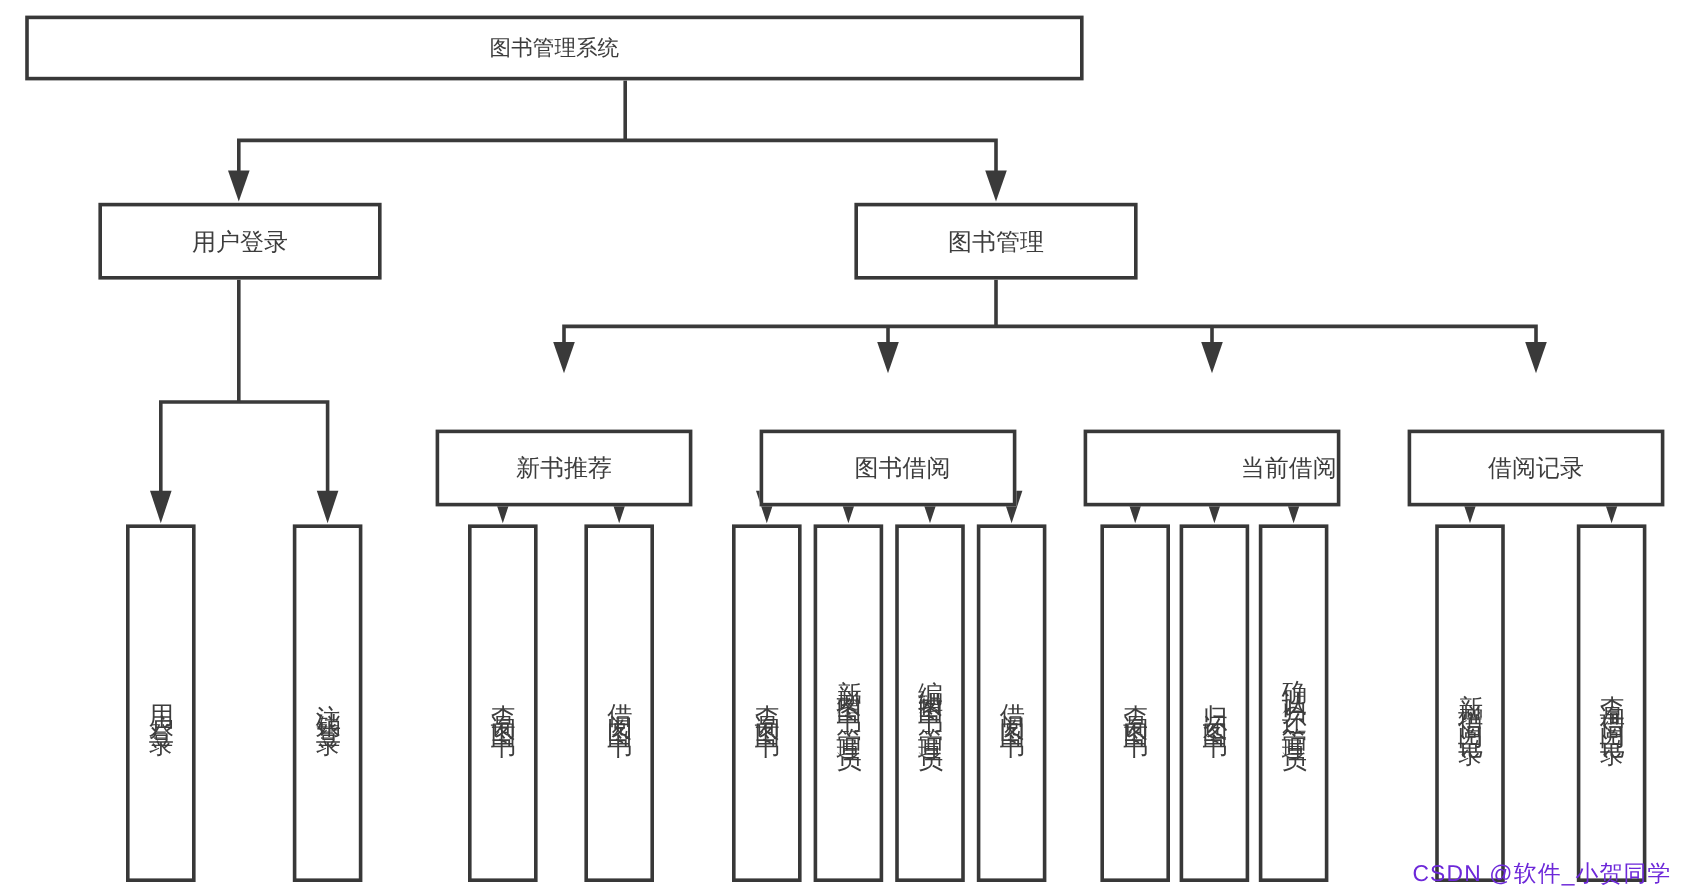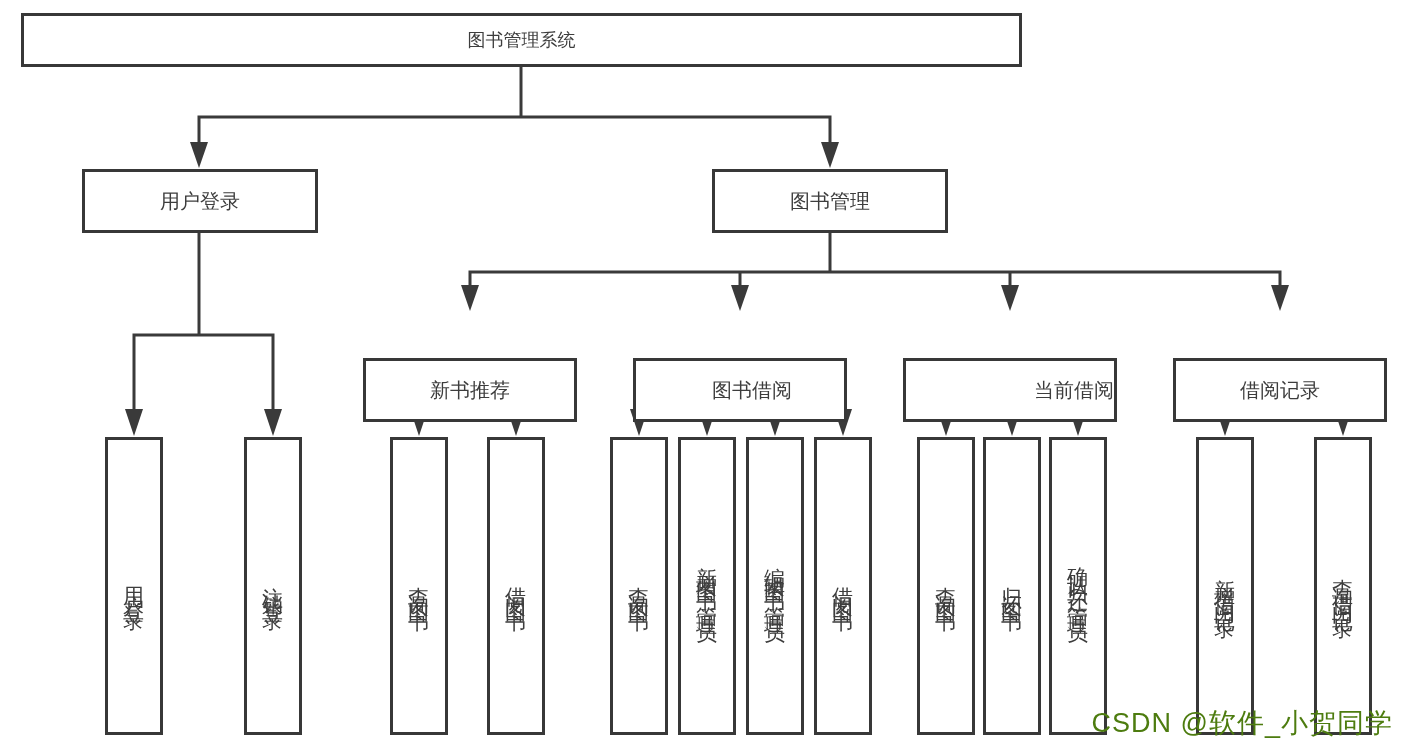--- a/index.html
+++ b/index.html
@@ -8,32 +8,32 @@
     background:#ffffff; overflow:hidden;
     font-family:"Liberation Sans", sans-serif;
   }
   svg.connectors { position:absolute; left:0; top:0; width:1405px; height:747px; }
   .node {
     position:absolute; box-sizing:border-box;
     border:3px solid #383838; background:#ffffff;
     display:flex; align-items:center; justify-content:center;
     color:#3d3d3d;
   }
-  .root-node  { left:21px;  top:13px;  width:1001px; height:54px; font-size:18px; }
+  .root-node  { left:21px;  top:13px;  width:882px; height:54px; font-size:18px; }
   .l2-node    { top:169px; width:236px; height:64px; font-size:20px; }
   .l3-node    { top:312px; width:214px; height:64px; font-size:20px;margin-top:46px; }
   .leaf-node  { top:437px; width:58px;  height:298px; }
   .leaf-node .vtext {
     writing-mode:vertical-rl; text-orientation:mixed;
     font-size:21px; letter-spacing:8px; line-height:1.1;
     color:#3d3d3d; white-space:nowrap;
   }
   .watermark {
     position:absolute; right:12px; bottom:6px;
-    font-size:27px; color:#4d7c0f; letter-spacing:1px;
+    font-size:19px; color:#6d28d9; letter-spacing:1px;
     white-space:nowrap;
   }
 </style>
 </head>
 <body>
 
 <div class="canvas">
 
   <svg class="connectors" viewBox="0 0 1405 747">
     <g stroke="#3a3a3a" stroke-width="3" fill="none">

